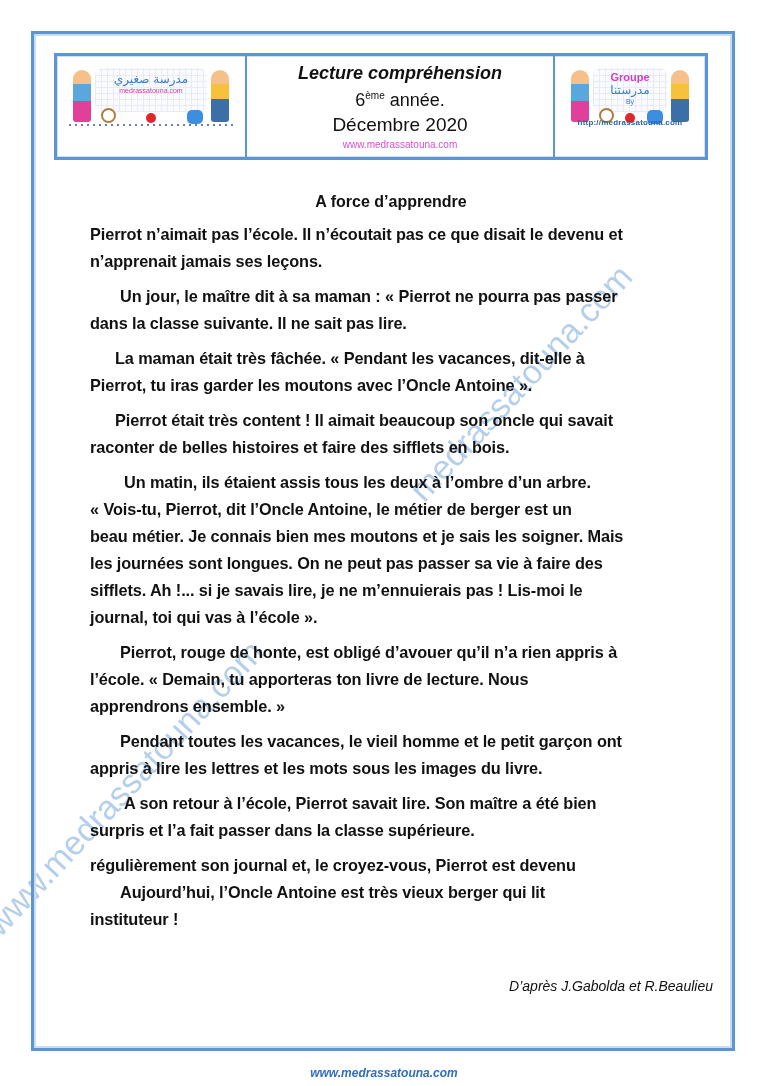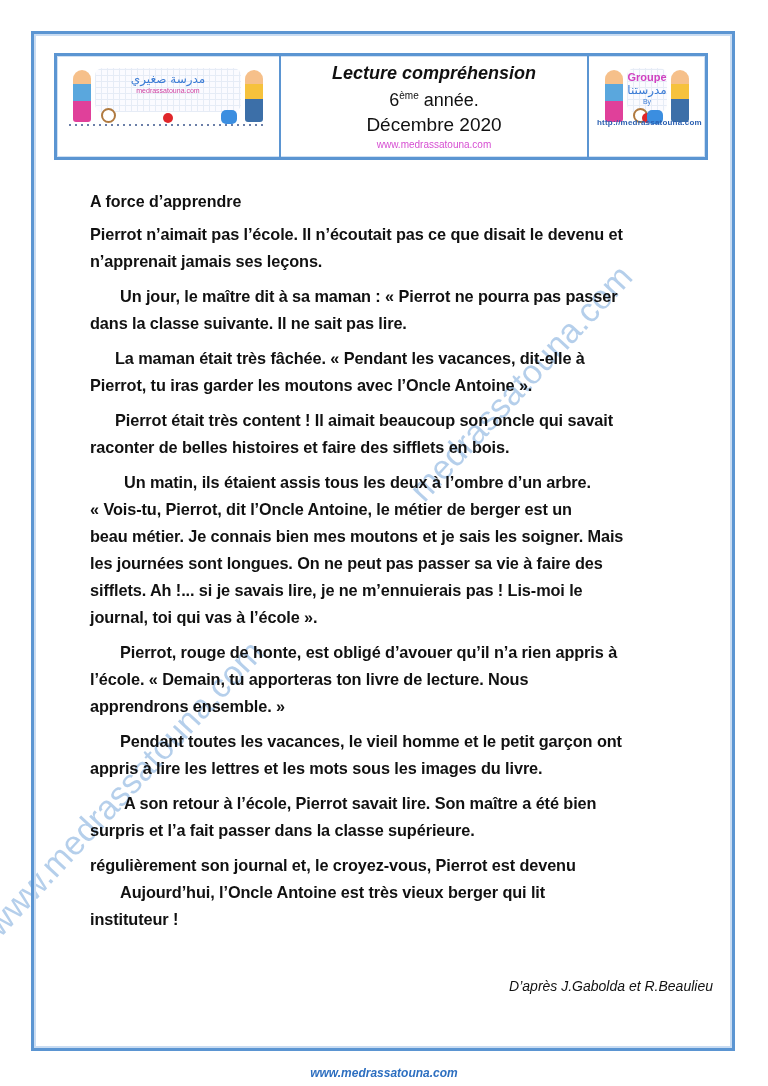--- a/index.html
+++ b/index.html
@@ -10,21 +10,21 @@
     .page-frame {
       position: absolute; left: 31px; top: 31px; width: 704px; height: 1020px;
       border: 3px solid #5b95d2; box-shadow: inset 0 0 0 2px #c9dcf2; box-sizing: border-box;
     }
     .header-table {
       position: absolute; left: 54px; top: 53px; width: 654px; height: 107px;
       border: 3px solid #5b95d2; box-shadow: inset 0 0 0 1px #cfe0f3; box-sizing: border-box;
       display: flex;
     }
     .header-cell { box-sizing: border-box; position: relative; }
-    .header-cell.left { width: 224px; border-right: 2px solid #5b95d2; }
+    .header-cell.left { width: 190px; border-right: 2px solid #5b95d2; }
     .header-cell.mid { width: 308px; border-right: 2px solid #5b95d2; text-align: center; }
     .header-cell.right { flex: 1; }
     .logo {
       position: absolute; left: 8px; top: 4px; right: 8px; height: 66px;
       border-radius: 6px;
     }
     .logo .kid {
       position: absolute; width: 18px; height: 52px; top: 10px; border-radius: 9px 9px 3px 3px;
     }
     .logo .kid.a { left: 8px; background: linear-gradient(#f6c08a 0 26%, #5aa7dd 26% 60%, #e0409a 60%); }
@@ -43,21 +43,21 @@
     .logo .bag { position: absolute; bottom: 2px; right: 34px; width: 16px; height: 14px; background: #3b8ee0; border-radius: 5px; }
     .logo .clock { position: absolute; bottom: 3px; left: 36px; width: 11px; height: 11px; border: 2px solid #b07a40; border-radius: 50%; background: #fff; }
     .logo-url { position: absolute; left: 8px; right: 8px; top: 62px; font-size: 8px; font-weight: bold; color: #2a5fb0; text-align: center; letter-spacing: 0.2px; }
     .logo-dots { position: absolute; left: 12px; right: 12px; top: 68px; height: 2px; background: repeating-linear-gradient(90deg, #6b7fa8 0 2px, transparent 2px 6px); }
     .h-title { font-family: "Liberation Sans", sans-serif; font-weight: bold; font-style: italic; font-size: 18px; margin-top: 6px; line-height: 22px; }
     .h-grade { font-size: 18px; line-height: 24px; }
     .h-grade sup { font-size: 10px; }
     .h-date { font-size: 19px; line-height: 26px; }
     .h-url { font-size: 10px; color: #d64ed2; line-height: 14px; }
     .story { position: absolute; left: 90px; top: 192px; width: 630px; }
-    .story-title { text-align: left; font-weight: bold; font-size: 16px; line-height: 20px; margin-bottom: 9px; padding-right: 28px; }
+    .story-title { text-align: center; font-weight: bold; font-size: 16px; line-height: 20px; margin-bottom: 9px; padding-right: 28px; }
     .para { font-weight: bold; font-size: 16.3px; line-height: 27px; margin: 0 0 8px 0; letter-spacing: -0.1px; }
     .para .line { display: block; white-space: nowrap; }
     .attribution { position: absolute; left: 90px; top: 976px; width: 623px; text-align: right; font-style: italic; font-size: 14px; line-height: 20px; }
     .footer-url { position: absolute; left: 0; right: 0; top: 1066px; text-align: center; font-weight: bold; font-style: italic; font-size: 12px; color: #2d6fc0; }
     .watermark {
       position: absolute; color: rgba(91,149,210,0.45); font-size: 34px; white-space: nowrap;
       transform-origin: left bottom; pointer-events: none;
     }
   </style>
 </head>

